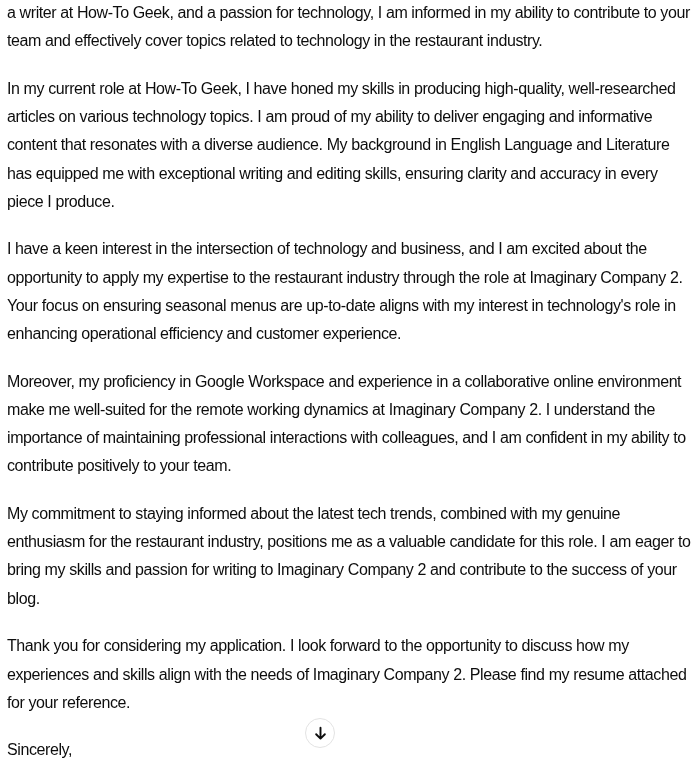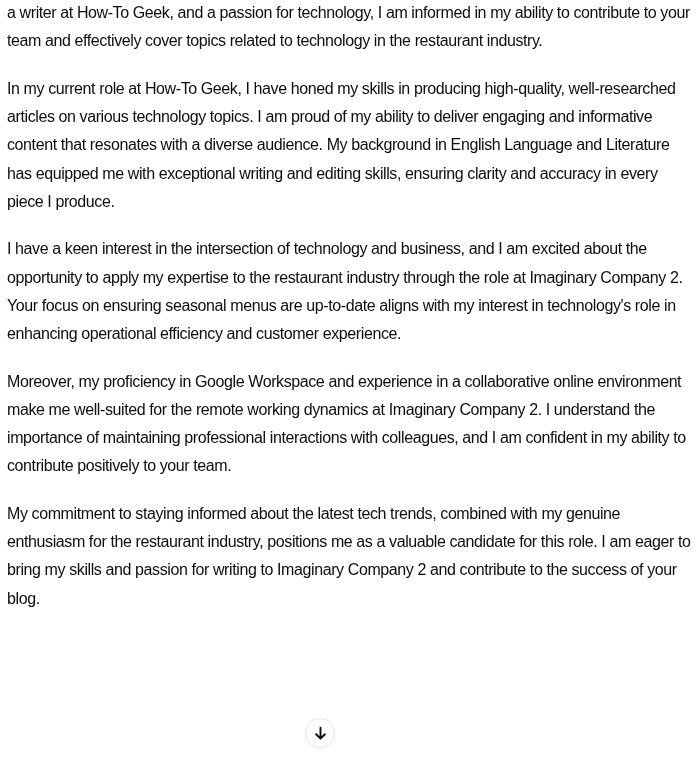--- a/index.html
+++ b/index.html
@@ -52,20 +52,22 @@
 </style>
 </head>
 <body>
 
 <div class="message-body">
   <p>a writer at How-To Geek, and a passion for technology, I am informed in my ability to contribute to your team and effectively cover topics related to technology in the restaurant industry.</p>
   <p>In my current role at How-To Geek, I have honed my skills in producing high-quality, well-researched articles on various technology topics. I am proud of my ability to deliver engaging and informative content that resonates with a diverse audience. My background in English Language and Literature has equipped me with exceptional writing and editing skills, ensuring clarity and accuracy in every piece I produce.</p>
   <p>I have a keen interest in the intersection of technology and business, and I am excited about the opportunity to apply my expertise to the restaurant industry through the role at Imaginary Company 2. Your focus on ensuring seasonal menus are up-to-date aligns with my interest in technology's role in enhancing operational efficiency and customer experience.</p>
   <p>Moreover, my proficiency in Google Workspace and experience in a collaborative online environment make me well-suited for the remote working dynamics at Imaginary Company 2. I understand the importance of maintaining professional interactions with colleagues, and I am confident in my ability to contribute positively to your team.</p>
   <p>My commitment to staying informed about the latest tech trends, combined with my genuine enthusiasm for the restaurant industry, positions me as a valuable candidate for this role. I am eager to bring my skills and passion for writing to Imaginary Company 2 and contribute to the success of your blog.</p>
+  <p>Thank you for considering my application. I look forward to the opportunity to discuss how my experiences and skills align with the needs of Imaginary Company 2. Please find my resume attached for your reference.</p>
+  <p>Sincerely,</p>
 </div>
 
 <button class="scroll-btn">
   <span>
     <svg width="17" height="17" viewBox="0 0 16 16" aria-hidden="true">
       <path d="M8 2.6 v10 M3.9 8.7 L8 12.8 L12.1 8.7" fill="none" stroke="#0d0d0d" stroke-width="1.8" stroke-linecap="round" stroke-linejoin="round"></path>
     </svg>
   </span>
 </button>
 

